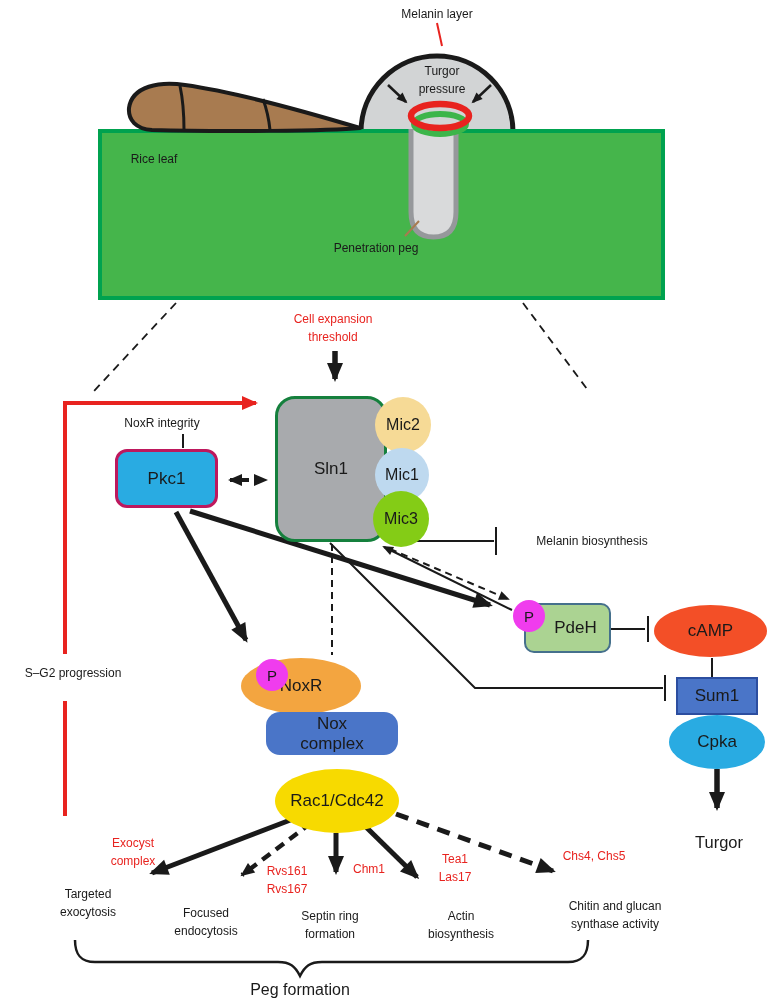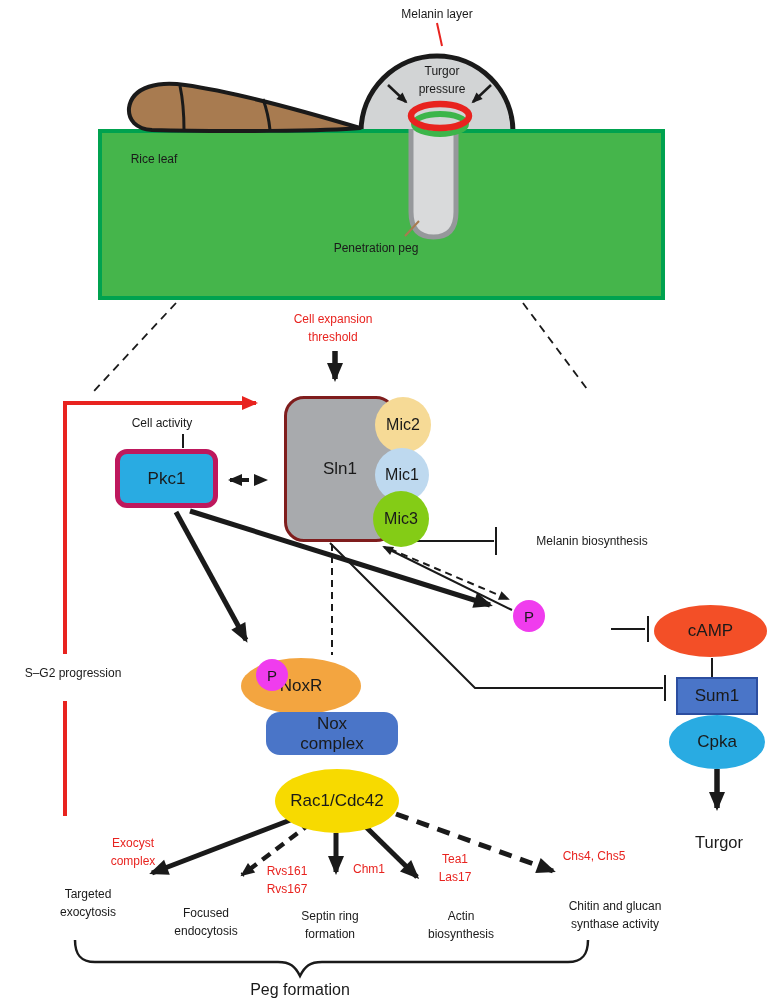--- a/index.html
+++ b/index.html
@@ -80,25 +80,25 @@
 
     <line x1="293" y1="819" x2="152" y2="873" stroke="#1a1a1a" stroke-width="5" marker-end="url(#ab)"></line>
     <line x1="311" y1="823" x2="242" y2="875" stroke="#1a1a1a" stroke-width="4.5" stroke-dasharray="10 7" marker-end="url(#am)"></line>
     <line x1="336" y1="833" x2="336" y2="872" stroke="#1a1a1a" stroke-width="5" marker-end="url(#ab)"></line>
     <line x1="366" y1="827" x2="417" y2="877" stroke="#1a1a1a" stroke-width="5" marker-end="url(#ab)"></line>
     <line x1="396" y1="814" x2="553" y2="871" stroke="#1a1a1a" stroke-width="5" stroke-dasharray="13 9" marker-end="url(#ab)"></line>
 
     <path d="M75,940 C75,954 80,962 95,962 L278,962 C290,962 295,966 300,976 C305,966 310,962 322,962 L568,962 C583,962 588,954 588,940" fill="none" stroke="#1a1a1a" stroke-width="2.5"></path>
   </svg>
 
-  <div class="node" style="left:115px;top:449px;width:103px;height:59px;border-radius:12px;background:#29abe2;border:5px solid #be185d;">
+  <div class="node" style="left:115px;top:449px;width:103px;height:59px;border-radius:12px;background:#29abe2;border:3px solid #be185d;">
     <span>Pkc1</span>
   </div>
 
-  <div class="node" style="left:284px;top:396px;width:112px;height:146px;border-radius:20px;background:#a8aaad;border:3px solid #7f1d1d;">
+  <div class="node" style="left:275px;top:396px;width:112px;height:146px;border-radius:20px;background:#a8aaad;border:3px solid #15803d;">
     <span>Sln1</span>
   </div>
 
   <div class="node ellipse" style="left:375px;top:397px;width:56px;height:56px;background:#f6da96;font-size:16px;">
     <span>Mic2</span>
   </div>
   <div class="node ellipse" style="left:375px;top:448px;width:54px;height:54px;background:#bed9ef;font-size:16px;">
     <span>Mic1</span>
   </div>
   <div class="node ellipse" style="left:373px;top:491px;width:56px;height:56px;background:#84cc16;font-size:16px;">
@@ -116,20 +116,23 @@
     <div>
       <div>Nox</div>
       <div>complex</div>
     </div>
   </div>
 
   <div class="node ellipse" style="left:275px;top:769px;width:124px;height:64px;background:#f7da00;">
     <span>Rac1/Cdc42</span>
   </div>
 
+  <div class="node" style="left:524px;top:603px;width:87px;height:50px;border-radius:10px;background:#abd392;border:2.5px solid #45708c;padding-left:16px;">
+    <span>PdeH</span>
+  </div>
   <div class="pcircle" style="left:513px;top:600px;">
     <span>P</span>
   </div>
 
   <div class="node ellipse" style="left:654px;top:605px;width:113px;height:52px;background:#f34f27;">
     <span>cAMP</span>
   </div>
 
   <div class="node" style="left:676px;top:677px;width:82px;height:38px;border-radius:0;background:#4a75c8;border:2px solid #2c4ea0;">
     <span>Sum1</span>
@@ -151,21 +154,21 @@
   </div>
   <div class="lbl" style="left:376px;top:248px;">
     <span>Penetration peg</span>
   </div>
 
   <div class="lbl red" style="left:333px;top:328px;">
     <div>Cell expansion</div>
     <div>threshold</div>
   </div>
   <div class="lbl" style="left:162px;top:423px;">
-    <span>Cell activity</span>
+    <span>NoxR integrity</span>
   </div>
   <div class="lbl" style="left:73px;top:673px;">
     <span>S–G2 progression</span>
   </div>
   <div class="lbl" style="left:592px;top:541px;">
     <span>Melanin biosynthesis</span>
   </div>
   <div class="lbl" style="left:719px;top:842px;font-size:16.5px;">
     <span>Turgor</span>
   </div>

